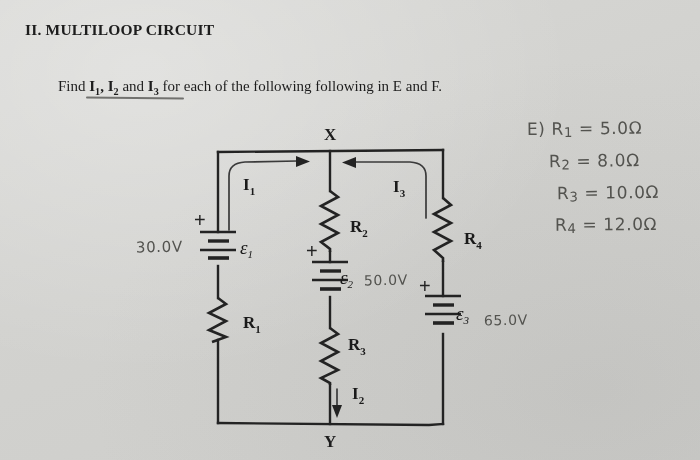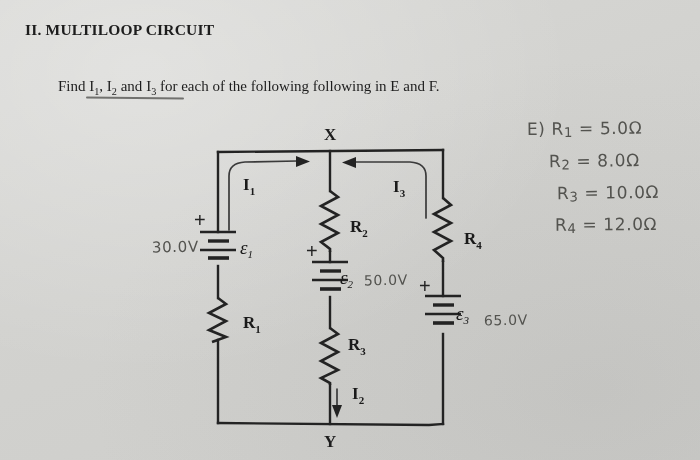--- a/index.html
+++ b/index.html
@@ -45,21 +45,21 @@
   }
   #instruction {
     position: absolute;
     left: 58px;
     top: 78px;
     font-family: "Liberation Serif", serif;
     font-size: 15px;
     color: #1d1d1d;
     white-space: nowrap;
   }
-  #instruction b { font-weight: normal; }
+  #instruction b { font-weight: bold; }
   sub { font-size: 0.68em; }
   .underline-ink {
     position: absolute;
     left: 86px;
     top: 97px;
     width: 98px;
     height: 2px;
     background: #5d5d5b;
     border-radius: 2px;
     transform: rotate(0.6deg);
@@ -85,21 +85,21 @@
     white-space: nowrap;
   }
   #hand-list .row:nth-child(1) { left: 0px;  transform: rotate(-0.6deg); }
   #hand-list .row:nth-child(2) { left: 22px; transform: rotate(-0.9deg); }
   #hand-list .row:nth-child(3) { left: 30px; transform: rotate(-0.8deg); }
   #hand-list .row:nth-child(4) { left: 28px; transform: rotate(-0.5deg); }
   .hand .sub { font-size: 0.78em; vertical-align: -0.18em; }
 
   #label-v1 {
     position: absolute;
-    left: 152px;
+    left: 136px;
     top: 238px;
     font-size: 15px;
     transform: rotate(-1deg);
   }
   #label-eps2v {
     position: absolute;
     left: 364px;
     top: 272px;
     font-size: 14px;
     transform: rotate(-1.2deg);

